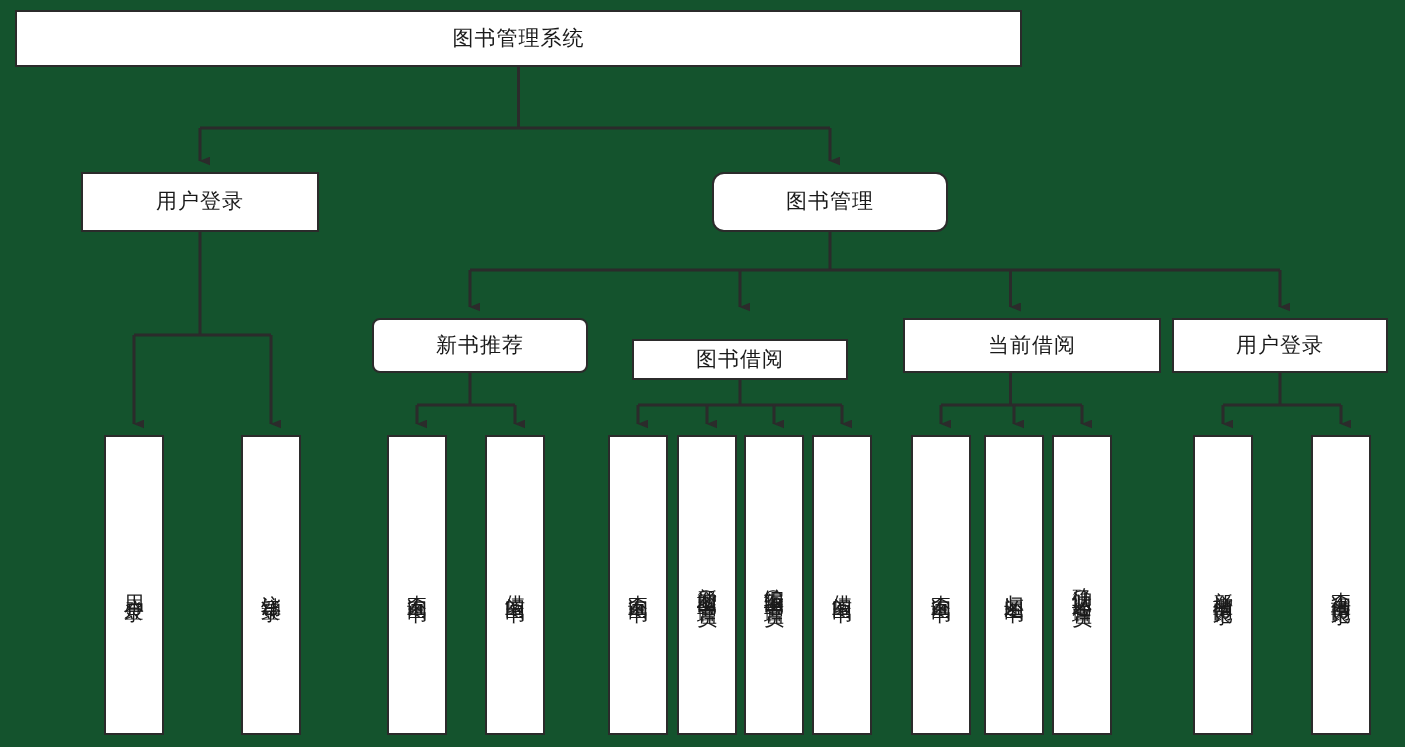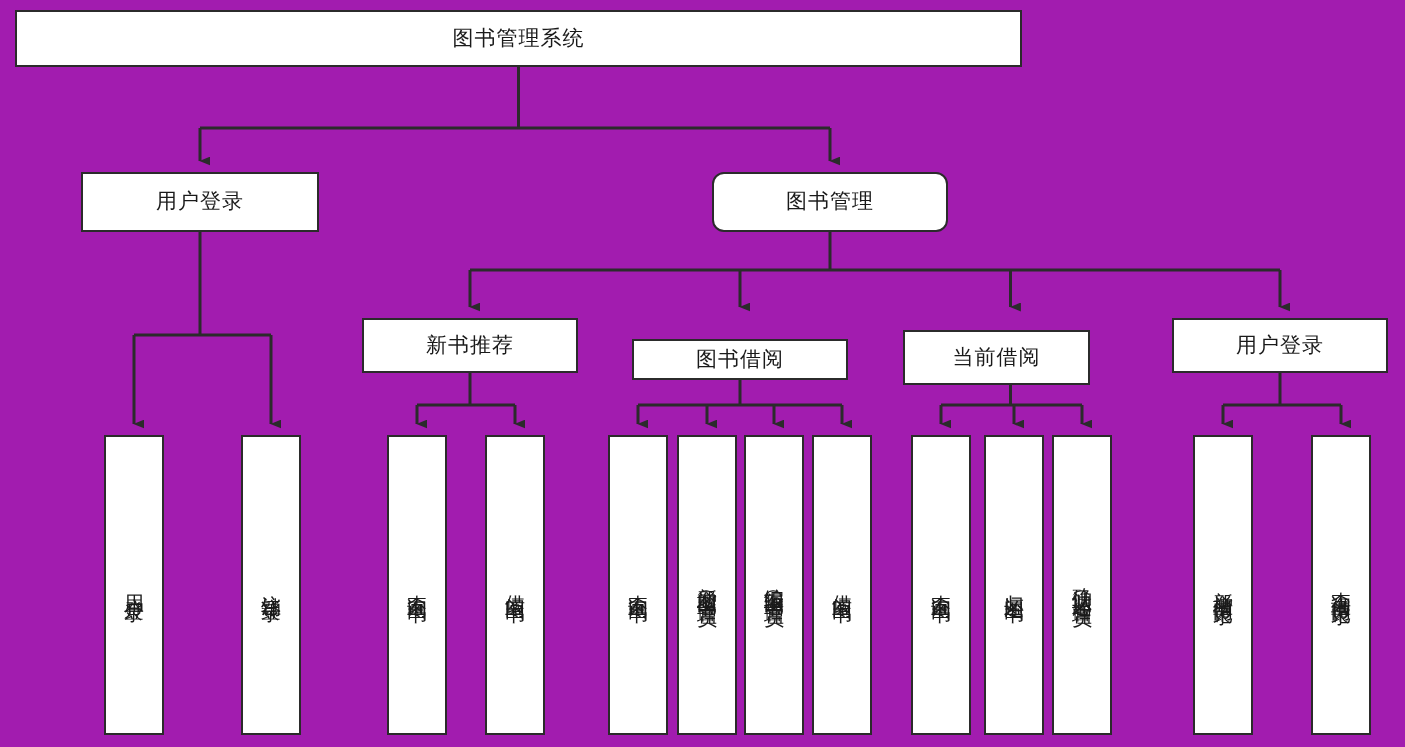--- a/index.html
+++ b/index.html
@@ -8,21 +8,21 @@
     padding: 0;
     background: #ffffff;
   }
   body {
     font-family: "DejaVu Sans", "Liberation Sans", sans-serif;
   }
   #diagram-root {
     position: relative;
     width: 1405px;
     height: 747px;
-    background: #a21caf;
+    background: #14532d;
     overflow: hidden;
   }
   #diagram-svg {
     position: absolute;
     left: 0;
     top: 0;
     width: 1405px;
     height: 747px;
   }
   .node-box {
@@ -139,27 +139,27 @@
     <span class="node-label">图书管理系统</span>
   </div>
 
   <div class="node-box horizontal" style="left: 81px; top: 172px; width: 238px; height: 60px;">
     <span class="node-label">用户登录</span>
   </div>
   <div class="node-box horizontal" style="left: 712px; top: 172px; width: 236px; height: 60px; border-radius: 12px;">
     <span class="node-label">图书管理</span>
   </div>
 
-  <div class="node-box horizontal" style="left: 362px; top: 318px; width: 216px; height: 55px;">
+  <div class="node-box horizontal" style="left: 372px; top: 318px; width: 216px; height: 55px; border-radius: 8px;">
     <span class="node-label">新书推荐</span>
   </div>
   <div class="node-box horizontal" style="left: 632px; top: 318px; width: 216px; height: 41px; margin-top: 21px;">
     <span class="node-label">图书借阅</span>
   </div>
-  <div class="node-box horizontal" style="left: 903px; top: 330px; width: 187px; height: 55px;">
+  <div class="node-box horizontal" style="left: 903px; top: 318px; width: 258px; height: 55px;">
     <span class="node-label">当前借阅</span>
   </div>
   <div class="node-box horizontal" style="left: 1172px; top: 318px; width: 216px; height: 55px;">
     <span class="node-label">用户登录</span>
   </div>
 
   <div class="node-box vertical" style="left: 104px; top: 435px; width: 60px; height: 300px;">
     <span class="node-label">用户登录</span>
   </div>
   <div class="node-box vertical" style="left: 241px; top: 435px; width: 60px; height: 300px;">

